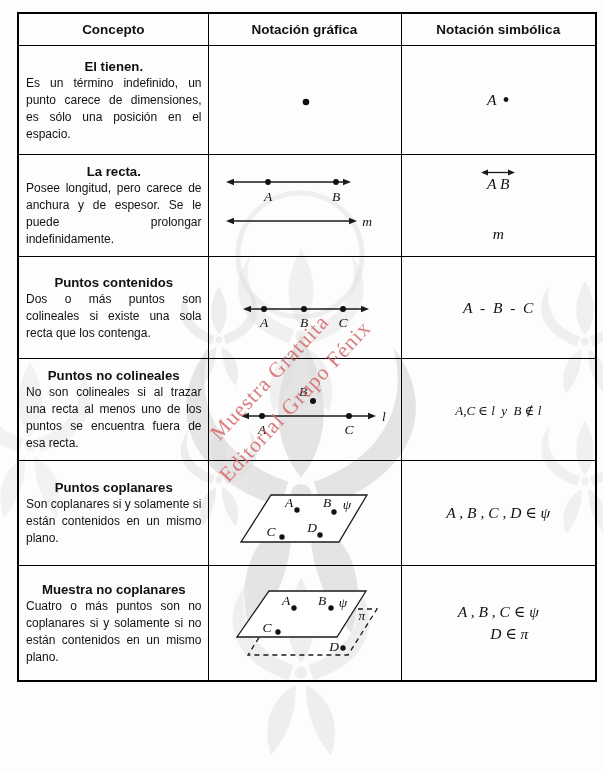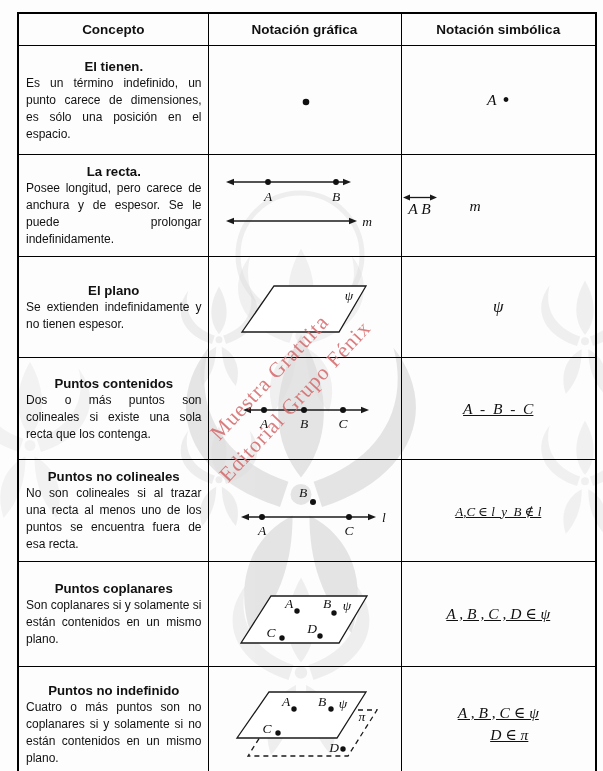--- a/index.html
+++ b/index.html
@@ -34,25 +34,25 @@
 
   td.g-cell{text-align:center;padding:0;}
   td.g-cell svg{display:block;margin:0 auto;}
   td.s-cell{text-align:center;padding:0;}
 
   
   .math{
     font-family:"Liberation Serif","DejaVu Serif",serif;font-style:italic;
     font-size:15.5px;color:#111;
   }
-  .sym{white-space:pre;text-decoration:underline;}
+  .sym{white-space:pre;}
   .sym-dot{font-size:20px;line-height:10px;vertical-align:-2px;font-style:normal;margin-left:6px;}
   .ab-wrap{display:inline-block;text-align:center;}
   .ab-wrap svg{display:block;margin:0 auto -2px auto;}
-  .stack{display:flex;flex-direction:row;align-items:center;justify-content:flex-start;gap:32px;height:100%;}
+  .stack{display:flex;flex-direction:column;align-items:center;justify-content:flex-start;gap:32px;height:100%;}
   .stack2{display:flex;flex-direction:column;align-items:center;justify-content:center;gap:4px;height:100%;}
   .shift-r{margin-left:22px;}
 
   
   svg text{
     font-family:"Liberation Serif","DejaVu Serif",serif;font-style:italic;
     font-size:13.5px;fill:#111;text-anchor:middle;
   }
   svg .geo{stroke:#1a1a1a;stroke-width:1.3;fill:none;}
   svg .fillw{fill:#fff;}
@@ -152,35 +152,20 @@
                 <polygon class="head" points="1,4.5 8,1.6 8,7.4"></polygon>
                 <polygon class="head" points="35,4.5 28,1.6 28,7.4"></polygon>
               </svg>
               <div class="math">A B</div>
             </div>
             <div class="math">m</div>
           </div>
         </td>
       </tr>
 
-      <tr>
-        <td class="c-cell" style="height:94px">
-          <div class="c-head">El plano</div>
-          <div class="c-desc">Se extienden indefinidamente y no tienen espesor.</div>
-        </td>
-        <td class="g-cell">
-          <svg width="190" height="90" viewBox="0 0 190 90">
-            <path class="geo fillw" d="M64,24 L156,24 L129,70 L32,70 Z"></path>
-            <text x="139" y="38">ψ</text>
-          </svg>
-        </td>
-        <td class="s-cell">
-          <span class="math" style="font-size:17px">ψ</span>
-        </td>
-      </tr>
 
       <tr>
         <td class="c-cell" style="height:95px">
           <div class="c-head">Puntos contenidos</div>
           <div class="c-desc">Dos o más puntos son colineales si existe una sola recta que los contenga.</div>
         </td>
         <td class="g-cell">
           <svg width="190" height="91" viewBox="0 0 190 91">
             <line class="geo" x1="38" y1="47" x2="154" y2="47"></line>
             <polygon class="head" points="33,47 41,43.7 41,50.3"></polygon>
@@ -241,21 +226,21 @@
             <circle class="dot" cx="110" cy="69" r="2.7"></circle>
           </svg>
         </td>
         <td class="s-cell">
           <span class="math sym">A , B , C , D ∈ ψ</span>
         </td>
       </tr>
 
       <tr>
         <td class="c-cell" style="height:108px">
-          <div class="c-head">Puntos no indefinido</div>
+          <div class="c-head">Muestra no coplanares</div>
           <div class="c-desc">Cuatro o más puntos son no coplanares si y solamente si no están contenidos en un mismo plano.</div>
         </td>
         <td class="g-cell">
           <svg width="190" height="106" viewBox="0 0 190 106">
             <path class="geo dash" d="M67,39 L167,39 L138,85 L38,85 Z"></path>
             <path class="geo fillw" d="M59,21 L156,21 L127,67 L27,67 Z"></path>
             <text x="76" y="35">A</text>
             <circle class="dot" cx="84" cy="38" r="2.7"></circle>
             <text x="112" y="35">B</text>
             <circle class="dot" cx="121" cy="38" r="2.7"></circle>

